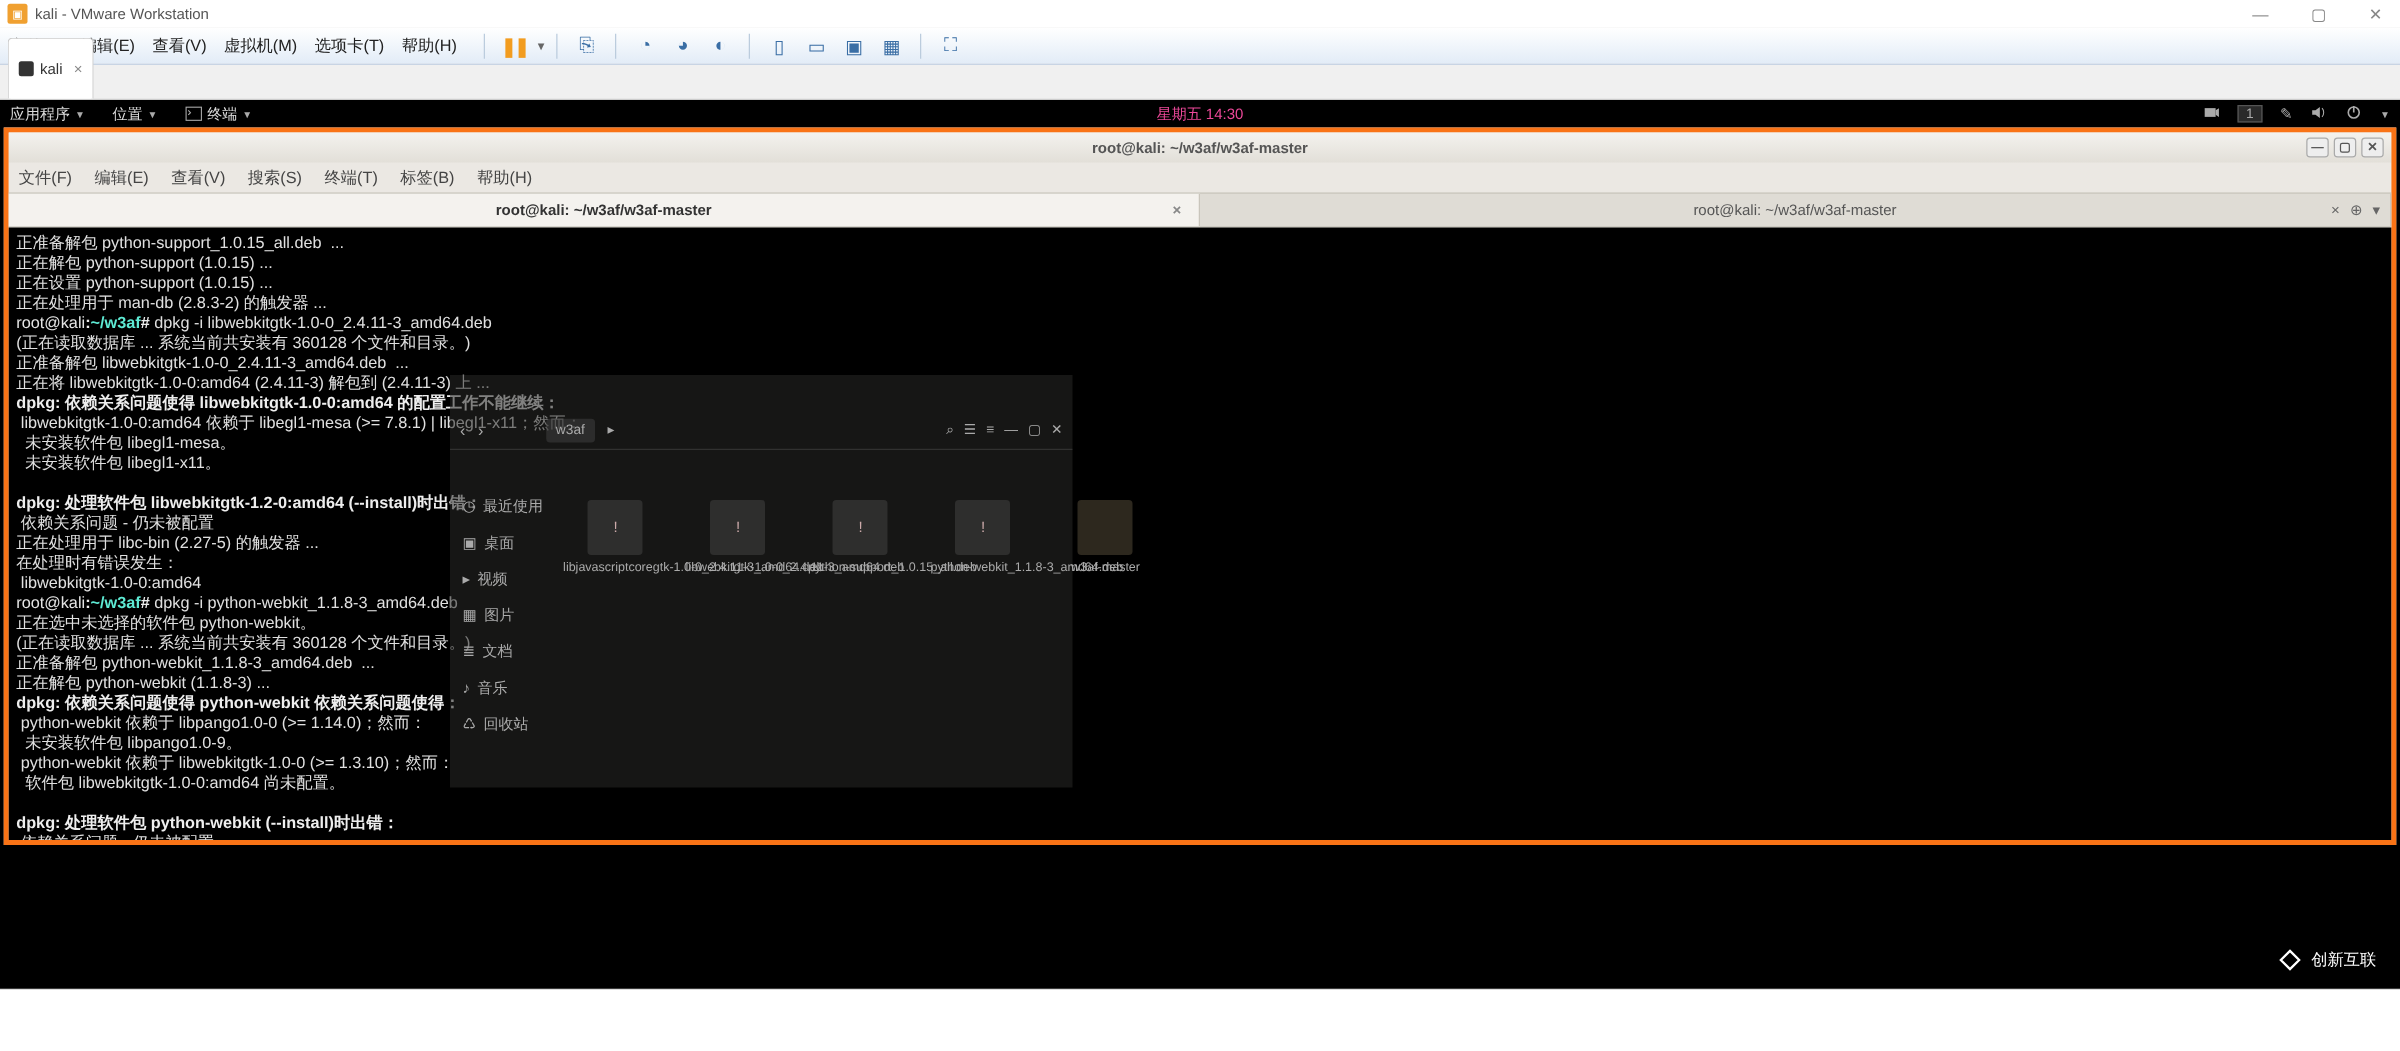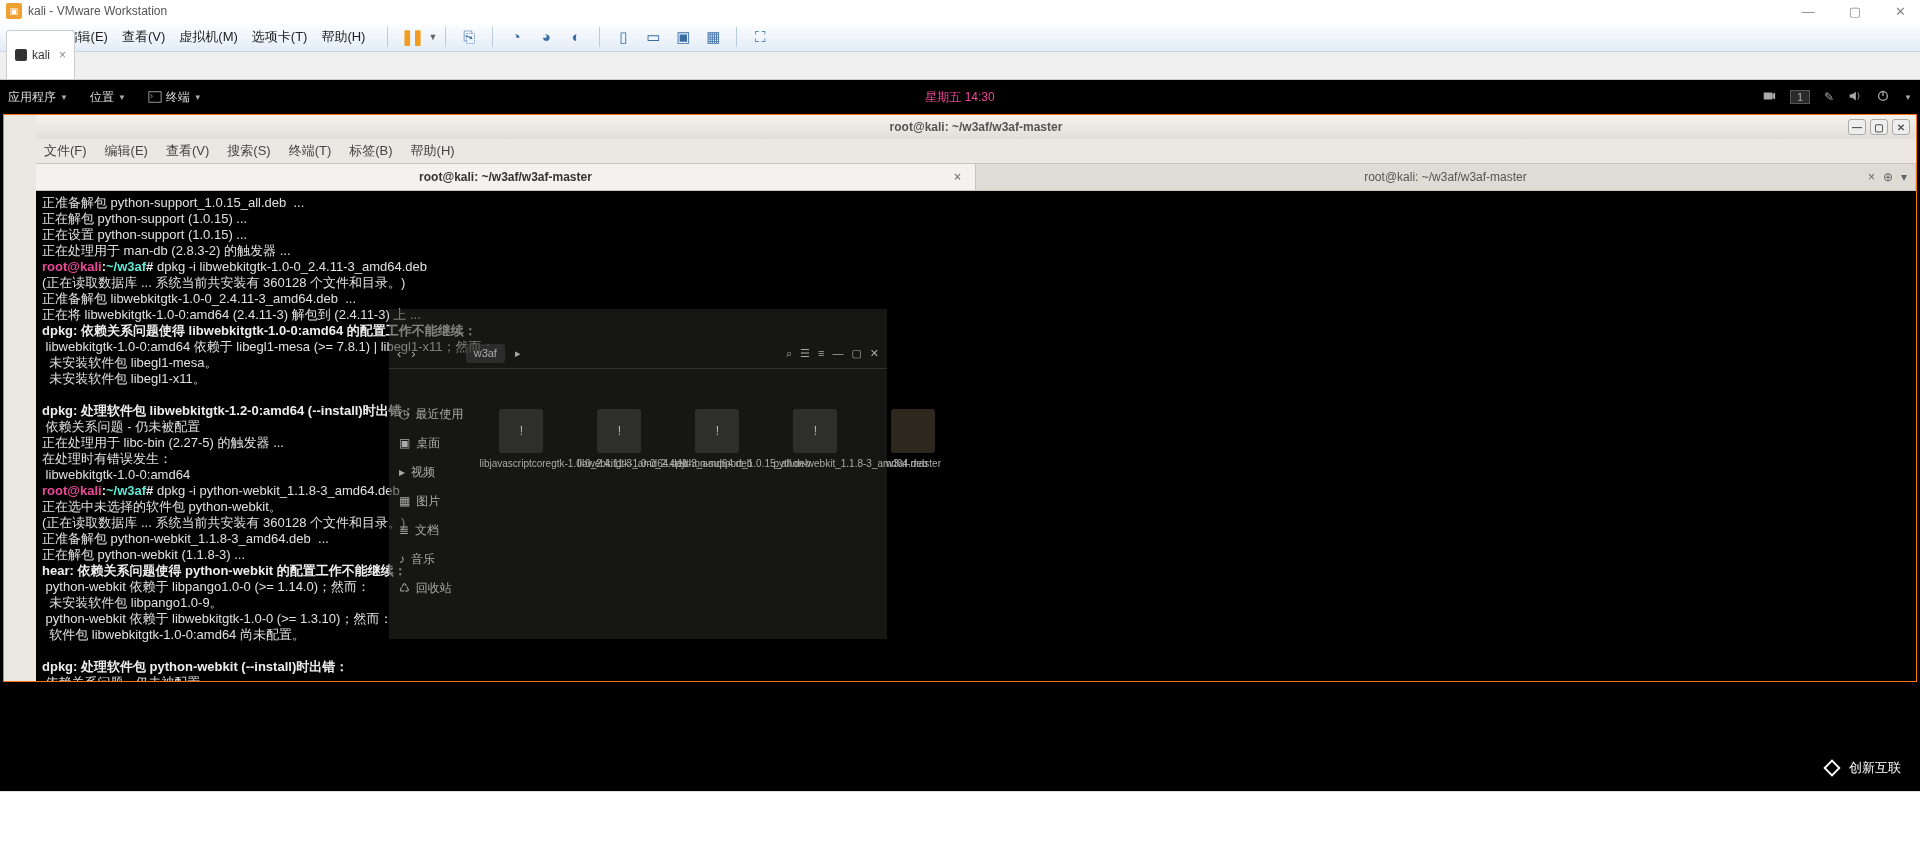--- a/index.html
+++ b/index.html
@@ -18,43 +18,43 @@
 .pause-btn { color:#f29c1f; font-weight:bold; letter-spacing:-2px; }
 .dropdown-arrow { font-size:9px; color:#666; margin-left:2px;}
 
 .vmware-tabbar { height: 28px; background: #f0f0f0; display: flex; align-items: flex-end; padding-left: 6px; border-bottom:1px solid #ccc;}
 .vm-tab { background: #fff; border: 1px solid #ccc; border-bottom: none; border-radius: 4px 4px 0 0; padding: 17px 8px; font-size: 12px; display: flex; align-items: center; gap: 5px; color:#333;}
 .vm-tab .sq { width:12px; height:12px; background:#333; border-radius:2px;}
 .vm-tab .close { color:#888; cursor:pointer; margin-left:4px;}
 
 
 .kali-area { position: relative; background: #000; height: calc(100% - 22px - 30px - 28px - 50px); overflow:hidden;}
-.kali-topbar { height: 34px; background: #000; color: #ddd; display: flex; align-items: center; font-size: 12px; padding: 0 8px; }
+.kali-topbar { height: 22px; background: #000; color: #ddd; display: flex; align-items: center; font-size: 12px; padding: 0 8px; }
 .kali-topbar .item { margin-right: 22px; display:flex; align-items:center; gap:4px; cursor:pointer;}
 .kali-topbar .caret { font-size:8px; color:#aaa;}
 .kali-topbar .center { position:absolute; left:50%; transform:translateX(-50%); color:#ec4899;}
 .kali-topbar .right { margin-left:auto; display:flex; align-items:center; gap:14px; color:#aaa;}
 .kali-topbar .right .ws { background:#2a2a2a; border:1px solid #555; padding:0 6px; font-size:11px;}
 .kali-topbar .right svg, .kali-topbar .item svg { width:14px; height:14px; fill:#aaa;}
 
 
-.term-window { position: relative; background: #ebe8e3; border: 1px solid #f97316; margin: 0 3px; padding-left: 32px; }
+.term-window { position: relative; background: #ebe8e3; border: 4px solid #f97316; margin: 0 3px; }
 .term-titlebar { height: 24px; background: linear-gradient(#f4f2ee,#e2dfd8); display:flex; align-items:center; justify-content:center; font-size:12px; color:#555; font-weight:bold; position:relative;}
 .term-titlebar .wc { position:absolute; right:6px; display:flex; gap:4px;}
 .term-titlebar .wc span { width:18px; height:16px; border:1px solid #aaa; border-radius:3px; display:flex; align-items:center; justify-content:center; font-size:10px; color:#555; background:#eee; cursor:pointer;}
 .term-menubar { height: 24px; display:flex; align-items:center; padding:0 8px; font-size:13px; color:#444; gap:18px; background:#ebe8e3;}
 .term-menubar span { cursor:pointer;}
 .term-tabs { height: 28px; display:flex; background:#dfdcd5; border-top:1px solid #c9c5bc; border-bottom:1px solid #c9c5bc;}
 .term-tab { flex:1; display:flex; align-items:center; justify-content:center; font-size:12px; color:#555; position:relative; border-right:1px solid #c9c5bc;}
 .term-tab.active { background:#f4f2ee; font-weight:bold; color:#333;}
 .term-tab .close { position:absolute; right:14px; color:#888; cursor:pointer;}
 .term-tab .newtab { position:absolute; right:8px; display:flex; gap:8px; color:#666;}
 
 .terminal-body { background: #000; font-family: "Courier New", monospace; font-size: 13px; line-height: 15px; color: #e0e0e0; padding: 4px 6px; height: 490px; white-space: pre; overflow:hidden; position:relative;}
-.terminal-body .r { color: #ec4899; font-weight:bold;}
+.terminal-body .r { color: #e5e5e5; font-weight:normal;}
 .terminal-body .b { color: #5eead4; font-weight:bold;}
 .terminal-body .w { color: #eee; font-weight:bold;}
 
 
 .ghost-fm { position:absolute; left:353px; top:118px; width:498px; height:330px; background:rgba(40,40,38,0.55); font-size:11px; color:#aaa;}
 .ghost-fm .gf-top { height:30px; display:flex; align-items:center; padding:0 8px; gap:10px; border-bottom:1px solid rgba(90,90,90,.4);}
 .ghost-fm .gf-top .pill { background:rgba(60,60,60,.6); border-radius:3px; padding:2px 8px;margin-left:40px;}
 .ghost-fm .gf-top .nav { font-size:13px;}
 .ghost-fm .gf-top .right-tools { margin-left:auto; display:flex; gap:8px;}
 .ghost-fm .gf-body { display:flex; height:calc(100% - 30px);}
@@ -239,21 +239,21 @@
 <span class="w">dpkg: 处理软件包 libwebkitgtk-1.2-0:amd64 (--install)时出错：</span>
 <span> 依赖关系问题 - 仍未被配置</span>
 <span>正在处理用于 libc-bin (2.27-5) 的触发器 ...</span>
 <span>在处理时有错误发生：</span>
 <span> libwebkitgtk-1.0-0:amd64</span>
 <span class="r">root@kali</span><span class="w">:</span><span class="b">~/w3af</span><span class="w"># </span><span>dpkg -i python-webkit_1.1.8-3_amd64.deb</span>
 <span>正在选中未选择的软件包 python-webkit。</span>
 <span>(正在读取数据库 ... 系统当前共安装有 360128 个文件和目录。)</span>
 <span>正准备解包 python-webkit_1.1.8-3_amd64.deb  ...</span>
 <span>正在解包 python-webkit (1.1.8-3) ...</span>
-<span class="w">hear: 依赖关系问题使得 python-webkit 的配置工作不能继续：</span>
+<span class="w">dpkg: 依赖关系问题使得 python-webkit 依赖关系问题使得：</span>
 <span> python-webkit 依赖于 libpango1.0-0 (&gt;= 1.14.0)；然而：</span>
 <span>  未安装软件包 libpango1.0-9。</span>
 <span> python-webkit 依赖于 libwebkitgtk-1.0-0 (&gt;= 1.3.10)；然而：</span>
 <span>  软件包 libwebkitgtk-1.0-0:amd64 尚未配置。</span>
 <span></span>
 <span class="w">dpkg: 处理软件包 python-webkit (--install)时出错：</span>
 <span> 依赖关系问题 - 仍未被配置</span>
 
 
 

